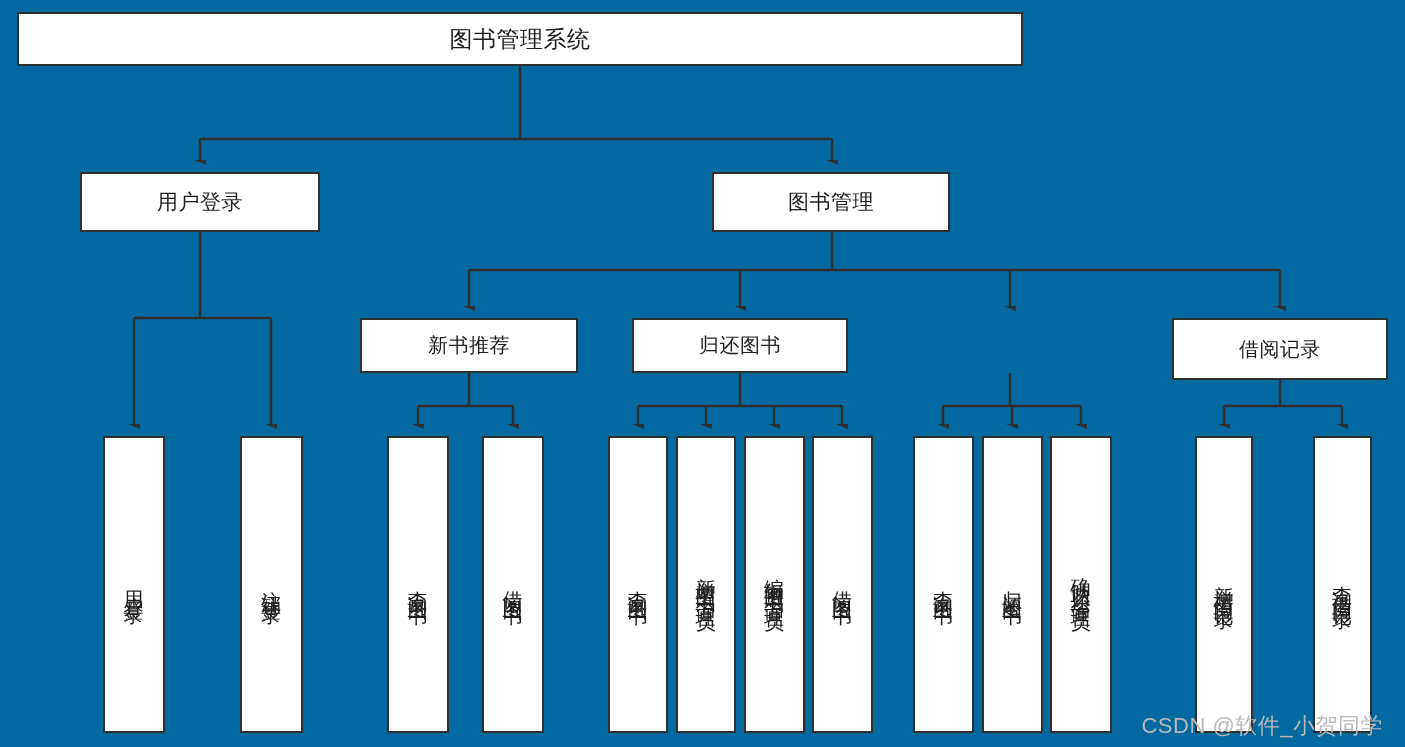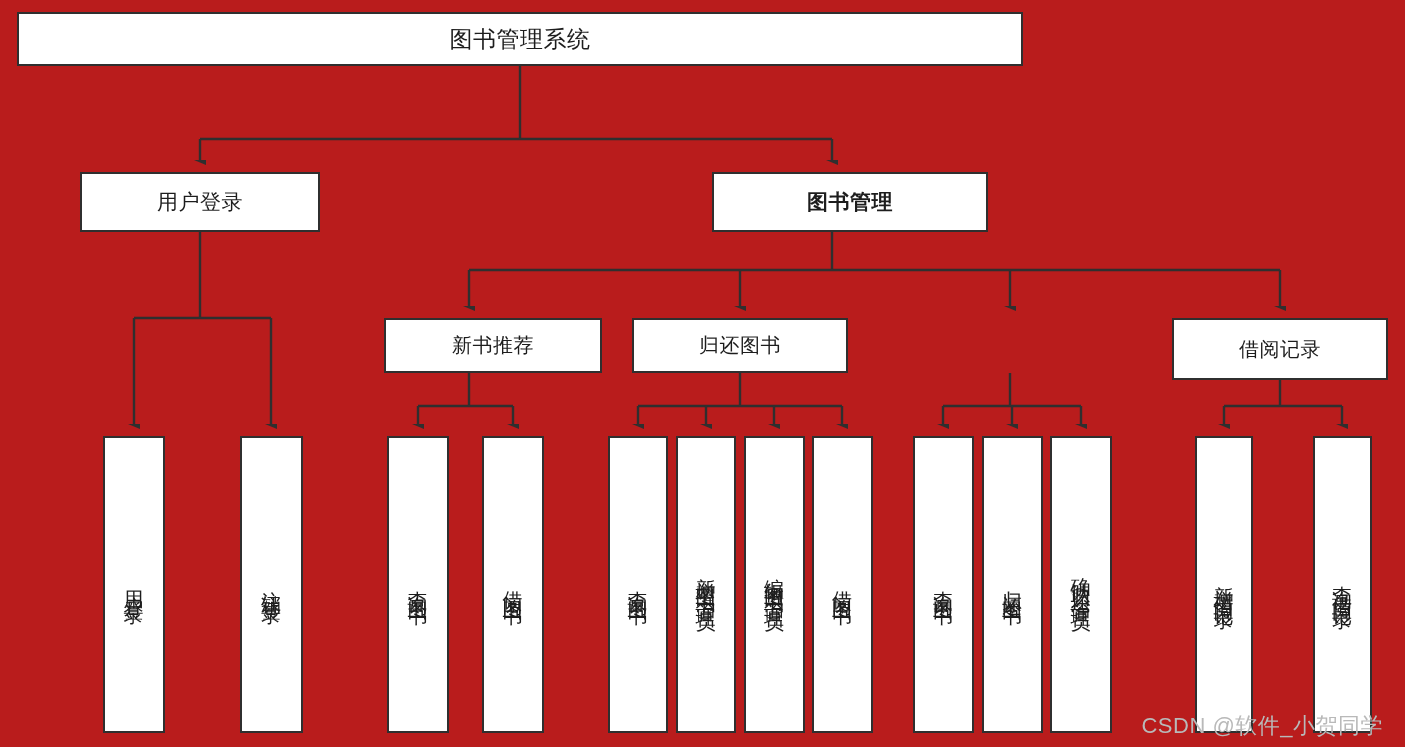--- a/index.html
+++ b/index.html
@@ -8,21 +8,21 @@
     padding: 0;
     background: #ffffff;
   }
   body {
     font-family: "Liberation Sans", "DejaVu Sans", sans-serif;
   }
   #canvas {
     position: relative;
     width: 1405px;
     height: 747px;
-    background: #b91c1c;
+    background: #0369a1;
     overflow: hidden;
   }
   svg.wires {
     position: absolute;
     left: 0;
     top: 0;
     width: 1405px;
     height: 747px;
     pointer-events: none;
   }
@@ -127,25 +127,25 @@
     </g>
   </svg>
 
   <div class="node root" style="left:17px; top:12px; width:1006px; height:54px;">
     <span class="label-h">图书管理系统</span>
   </div>
 
   <div class="node lvl2" style="left:80px; top:172px; width:240px; height:60px;">
     <span class="label-h">用户登录</span>
   </div>
-  <div class="node lvl2" style="left:712px; top:172px; width:276px; height:60px;font-weight:bold;">
+  <div class="node lvl2" style="left:712px; top:172px; width:238px; height:60px;">
     <span class="label-h">图书管理</span>
   </div>
 
-  <div class="node lvl3" style="left:360px; top:318px; width:218px; height:55px;margin-left:24px;">
+  <div class="node lvl3" style="left:360px; top:318px; width:218px; height:55px;">
     <span class="label-h">新书推荐</span>
   </div>
   <div class="node lvl3" style="left:632px; top:318px; width:216px; height:55px;">
     <span class="label-h">归还图书</span>
   </div>
   <div class="node lvl3" style="left:1172px; top:318px; width:216px; height:62px;">
     <span class="label-h">借阅记录</span>
   </div>
 
   <div class="node leaf" style="left:103px; top:436px; width:62px; height:297px;">

